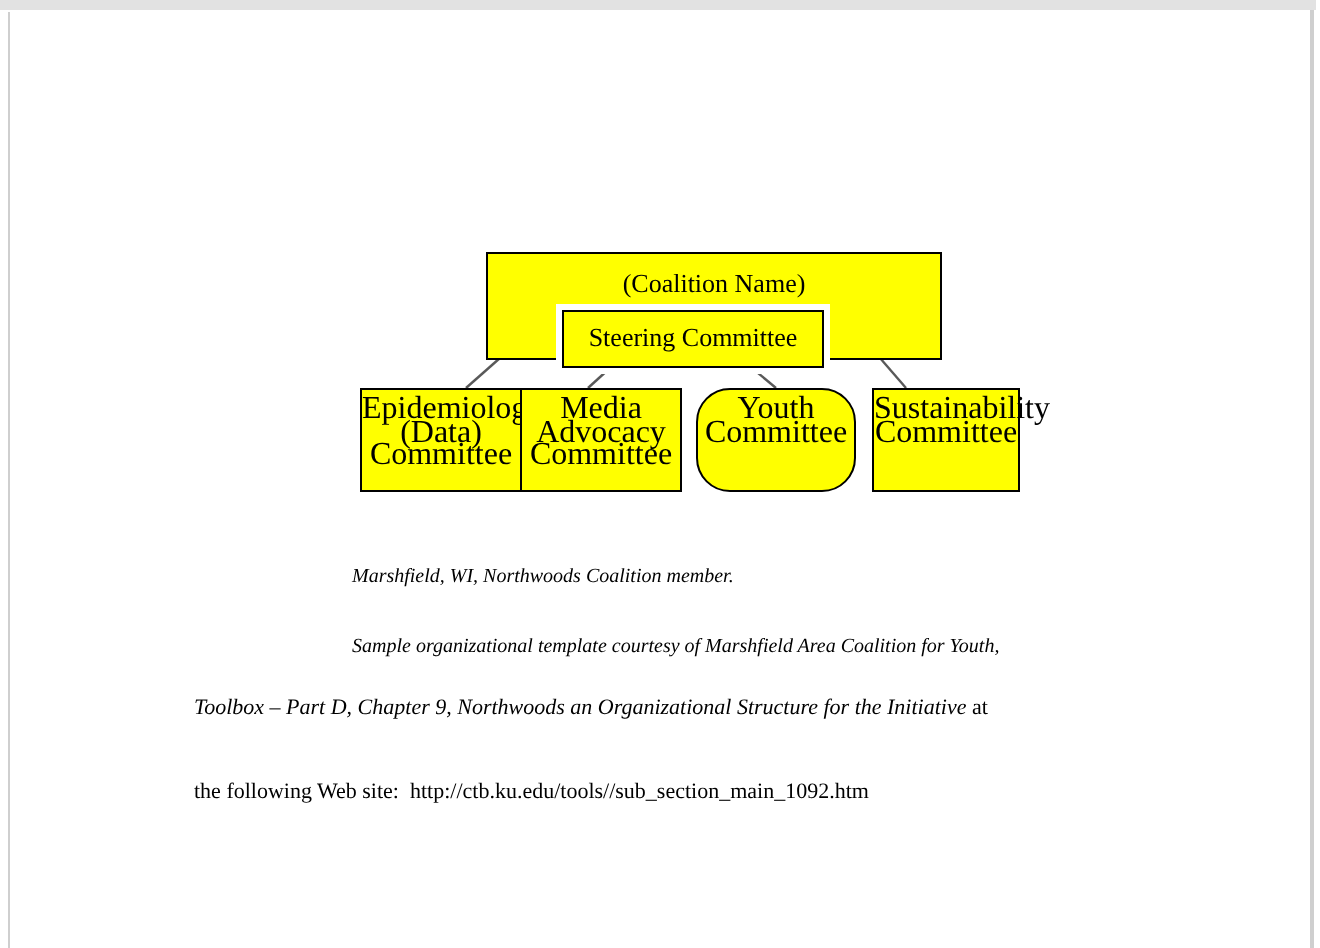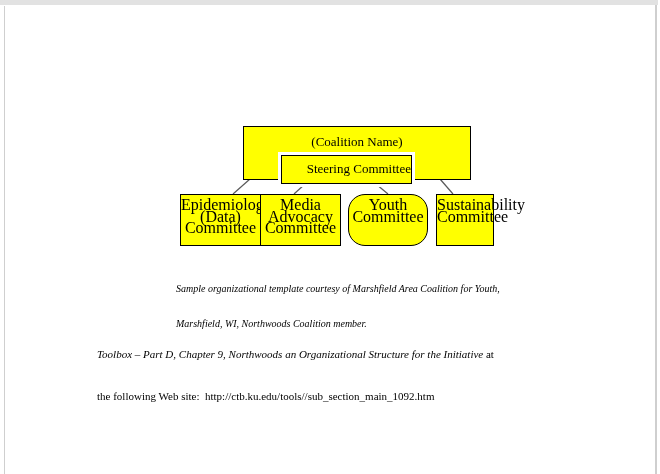--- a/index.html
+++ b/index.html
@@ -30,31 +30,30 @@
     position:absolute;box-sizing:border-box;
     background:var(--box-fill,#ffff00);
     border:1px solid var(--box-border,#000000);
     text-align:center;
   }
   .box-root{left:243px;top:126px;width:228px;height:54px;font-size:13px;padding-top:7px;}
   .box-steering{
     left:281px;top:155px;width:131px;height:29px;
     font-size:13px;line-height:26px;
     box-shadow:0 0 0 3px #ffffff; 
-    text-align:right;
   }
   .box-committee{
     top:194px;height:52px;
     font-size:16px;line-height:11.5px;padding-top:4px;
     white-space:pre-line;
   }
   .c0{left:180px;width:81px;}
   .c1{left:260px;width:81px;}
   .c2{left:348px;width:80px;border-radius:17px;}
-  .c3{left:436px;width:58px;}
+  .c3{left:436px;width:74px;}
 
   .caption{
     position:absolute;left:176px;top:260px;
     font-style:italic;font-size:10px;line-height:11.5px;
     white-space:pre;
   }
 
   .body-text{
     position:absolute;left:97px;top:319px;
     font-size:11px;line-height:14px;
@@ -88,22 +87,22 @@
 Committee</div>
   <div class="box box-committee c1">Media
 Advocacy
 Committee</div>
   <div class="box box-committee c2">Youth
 Committee</div>
   <div class="box box-committee c3">Sustainability
 Committee</div>
 
   <div class="caption">
+    <div>Marshfield, WI, Northwoods Coalition member.</div>
     <div>Sample organizational template courtesy of Marshfield Area Coalition for Youth,</div>
-    <div>Marshfield, WI, Northwoods Coalition member.</div>
   </div>
 
   <div class="body-text">
     <div><i>Toolbox – Part D, Chapter 9, Northwoods an Organizational Structure for the Initiative</i><span> at</span></div>
     <div><span>the following Web site:  http://ctb.ku.edu/tools//sub_section_main_1092.htm</span></div>
   </div>
 
 </div>
 
 </body></html>

